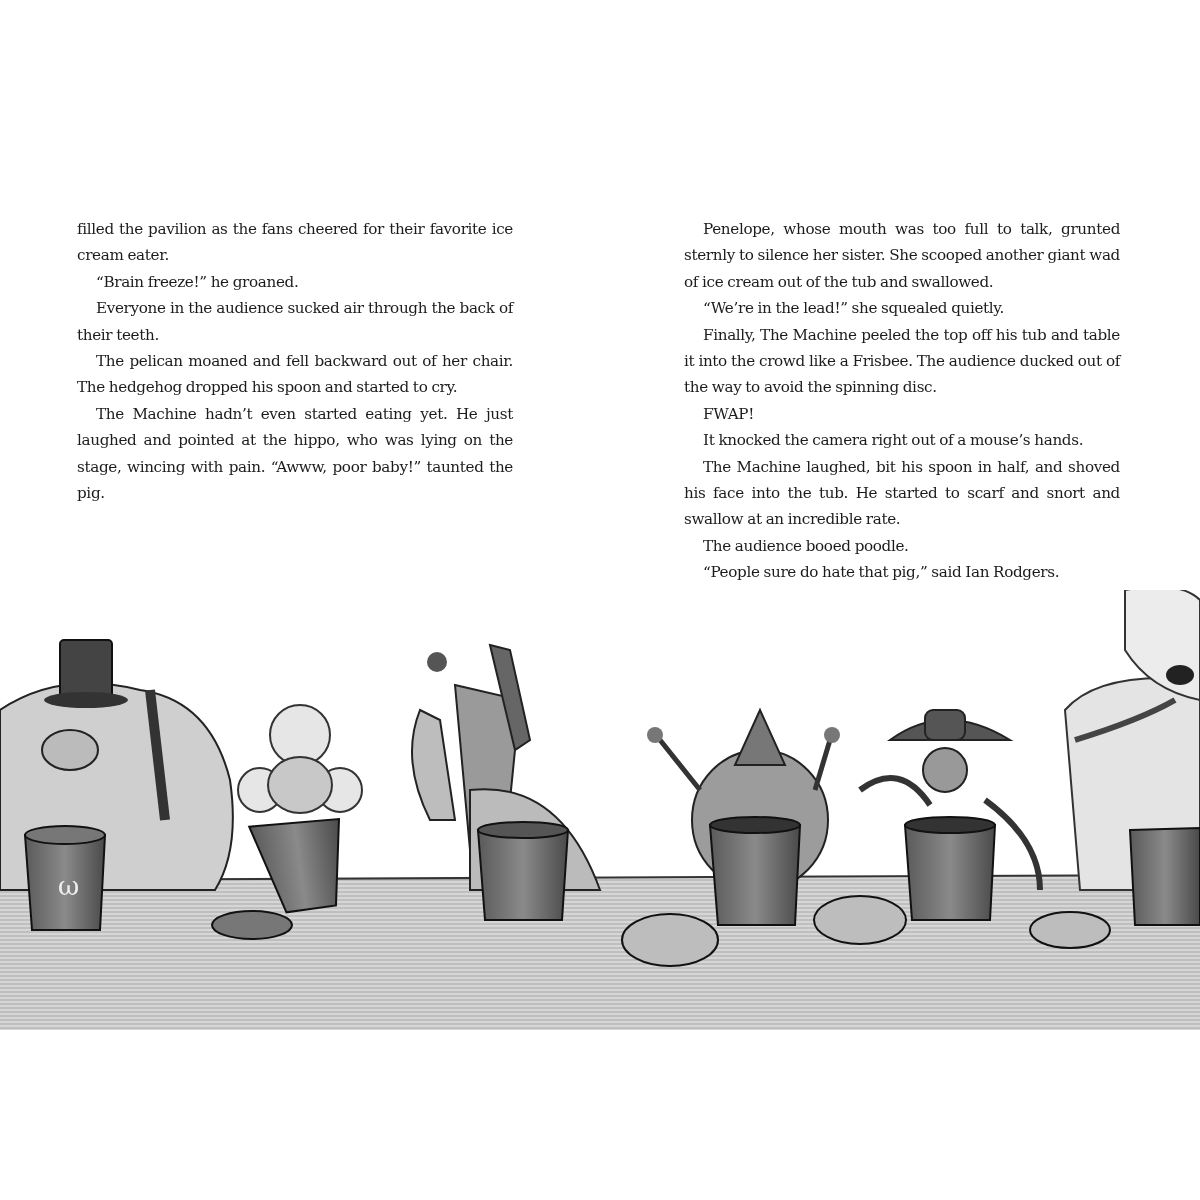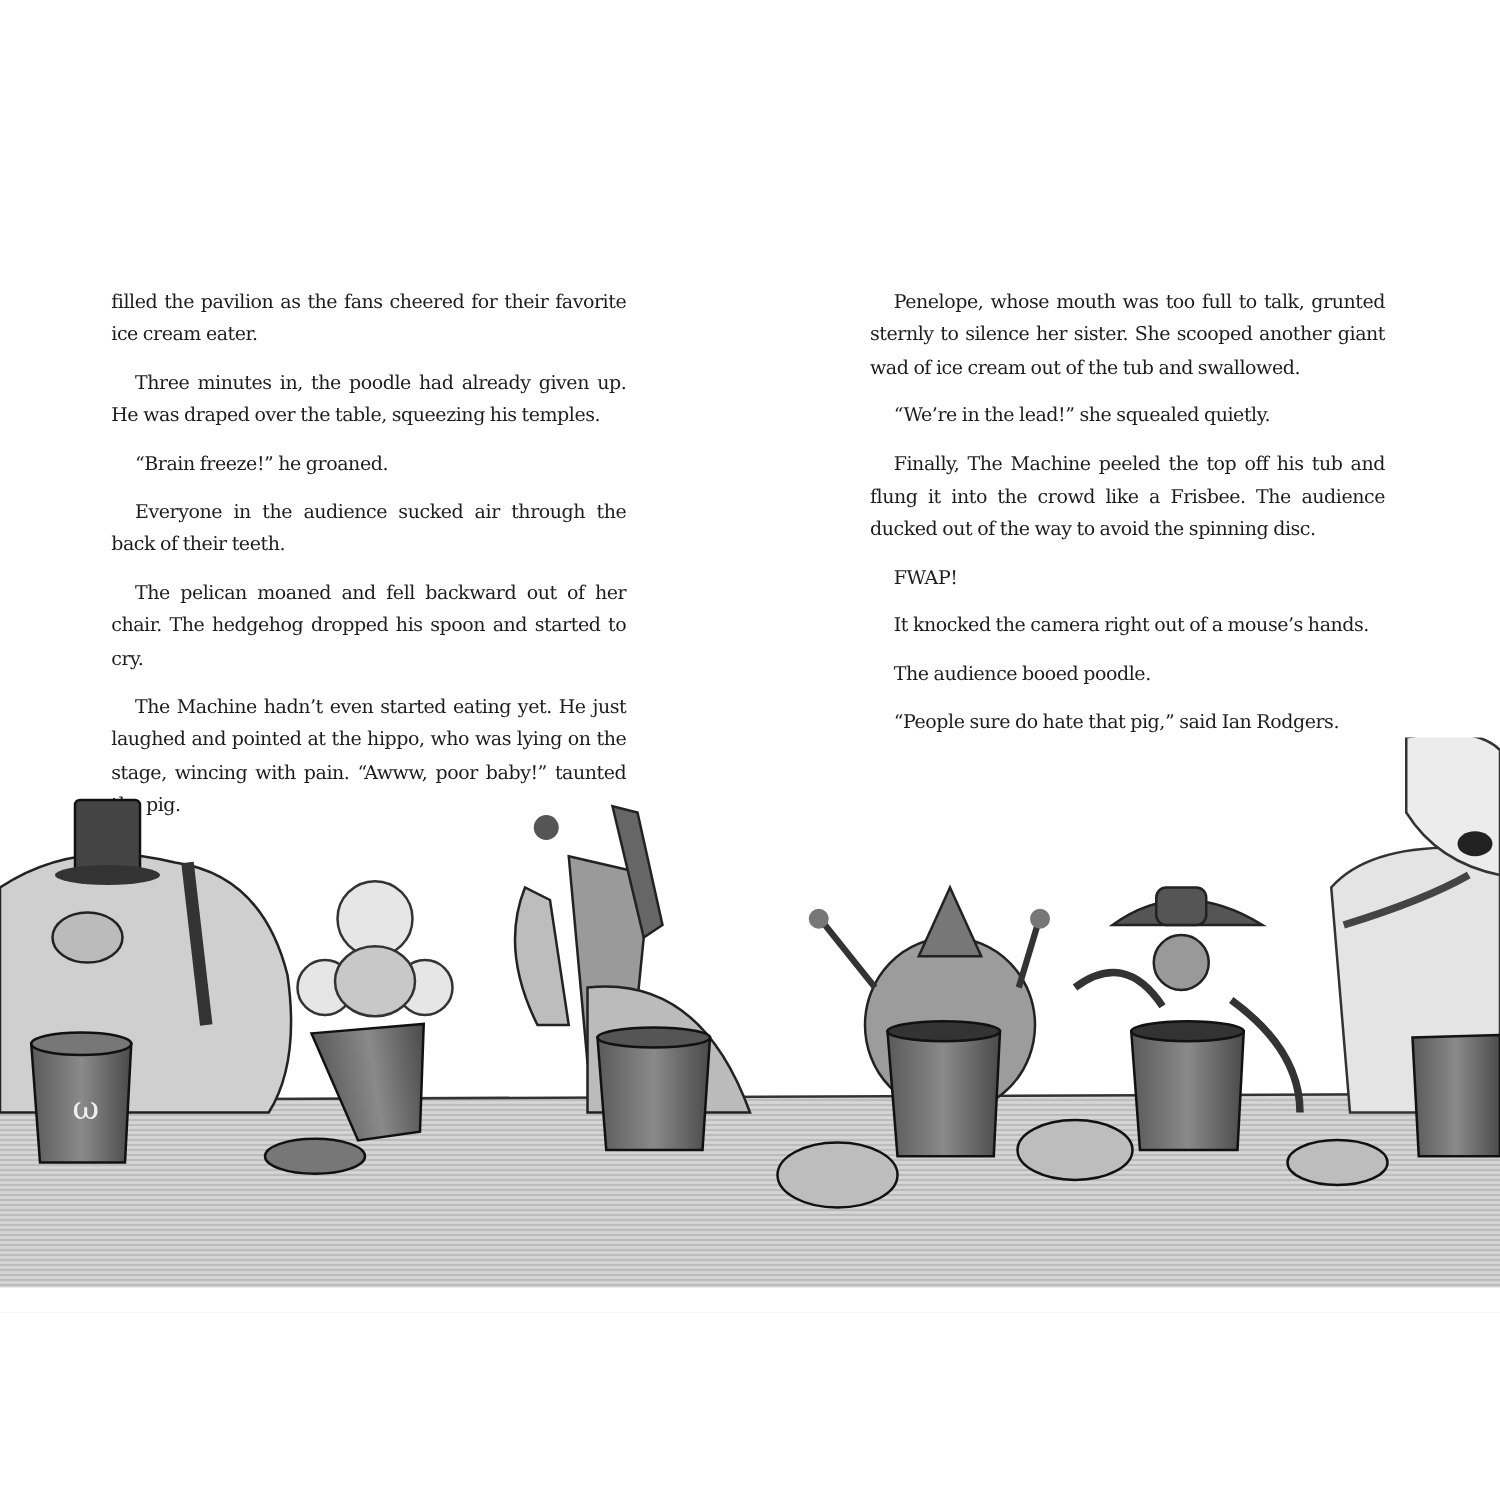--- a/index.html
+++ b/index.html
@@ -1,44 +1,44 @@
 <!DOCTYPE html>
 <html><head>
 <meta charset="utf-8">
 <style>
   html, body { margin: 0; padding: 0; background: #ffffff; }
   body { width: 1200px; height: 1200px; position: relative; overflow: hidden;
          font-family: "DejaVu Serif", "Liberation Serif", serif; color: #1c1c1c; }
   .page-col { position: absolute; top: 216px; width: 436px; }
   .left-col { left: 77px; }
   .right-col { left: 684px; }
-  .para { margin: 12px; font-size: 15.2px; line-height: 26.4px; text-align: justify;
+  .para { margin: 0; font-size: 15.2px; line-height: 26.4px; text-align: justify;
           text-indent: 19px; letter-spacing: -0.35px; word-spacing: -0.5px; }
   .para.no-indent { text-indent: 0; }
   .para.italic { }
   .illustration { position: absolute; left: 0; top: 590px; width: 1200px; height: 460px; }
 </style>
 </head>
 <body>
 
 <div class="page-col left-col">
   <p class="para no-indent">filled the pavilion as the fans cheered for their favorite ice cream eater.</p>
-  <p class="para">Three minutes in, the poodle had already given up. He was draped over the table, squeezing his temples.</p>
   <p class="para">“Brain freeze!” he groaned.</p>
   <p class="para">Everyone in the audience sucked air through the back of their teeth.</p>
   <p class="para">The pelican moaned and fell backward out of her chair. The hedgehog dropped his spoon and started to cry.</p>
   <p class="para">The Machine hadn’t even started eating yet. He just laughed and pointed at the hippo, who was lying on the stage, wincing with pain. “Awww, poor baby!” taunted the pig.</p>
 </div>
 
 <div class="page-col right-col">
   <p class="para">Penelope, whose mouth was too full to talk, grunted sternly to silence her sister. She scooped another giant wad of ice cream out of the tub and swallowed.</p>
   <p class="para">“We’re in the lead!” she squealed quietly.</p>
-  <p class="para">Finally, The Machine peeled the top off his tub and flung it into the crowd like a Frisbee. The audience ducked out of the way to avoid the spinning disc.</p>
+  <p class="para">Finally, The Machine peeled the top off his tub and table it into the crowd like a Frisbee. The audience ducked out of the way to avoid the spinning disc.</p>
   <p class="para italic">FWAP!</p>
   <p class="para">It knocked the camera right out of a mouse’s hands.</p>
+  <p class="para">The Machine laughed, bit his spoon in half, and shoved his face into the tub. He started to scarf and snort and swallow at an incredible rate.</p>
   <p class="para">The audience booed poodle.</p>
   <p class="para">“People sure do hate that pig,” said Ian Rodgers.</p>
 </div>
 
 <div class="illustration">
   <svg width="1200" height="460" viewBox="0 0 1200 460" xmlns="http://www.w3.org/2000/svg">
     <defs>
       <linearGradient id="tableGrad" x1="0" y1="0" x2="0" y2="1">
         <stop offset="0" stop-color="#bdbdbd"></stop>
         <stop offset="1" stop-color="#e6e6e6"></stop>

